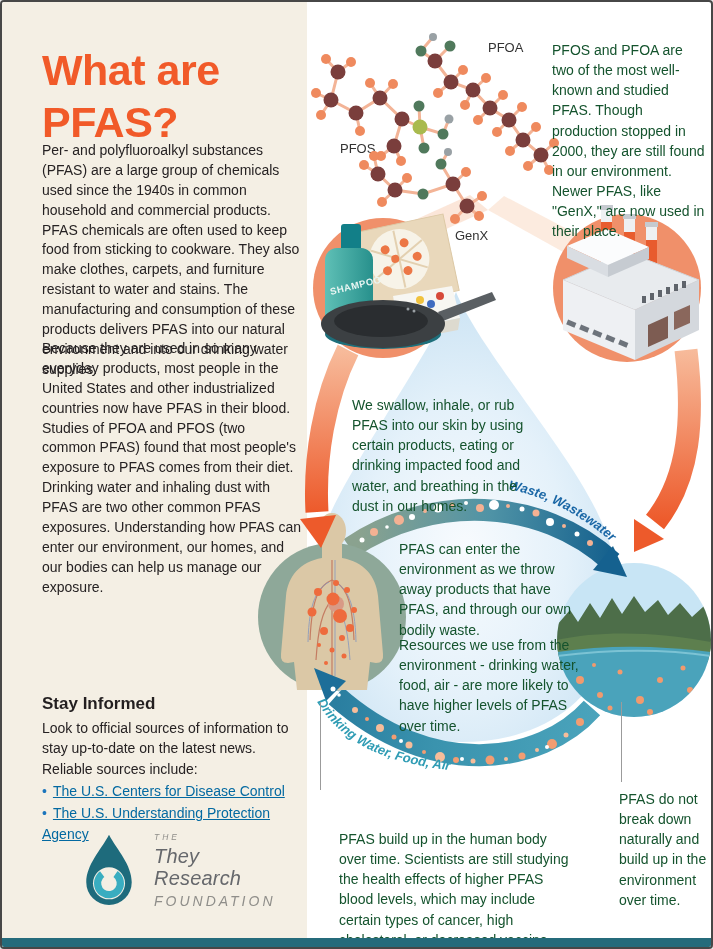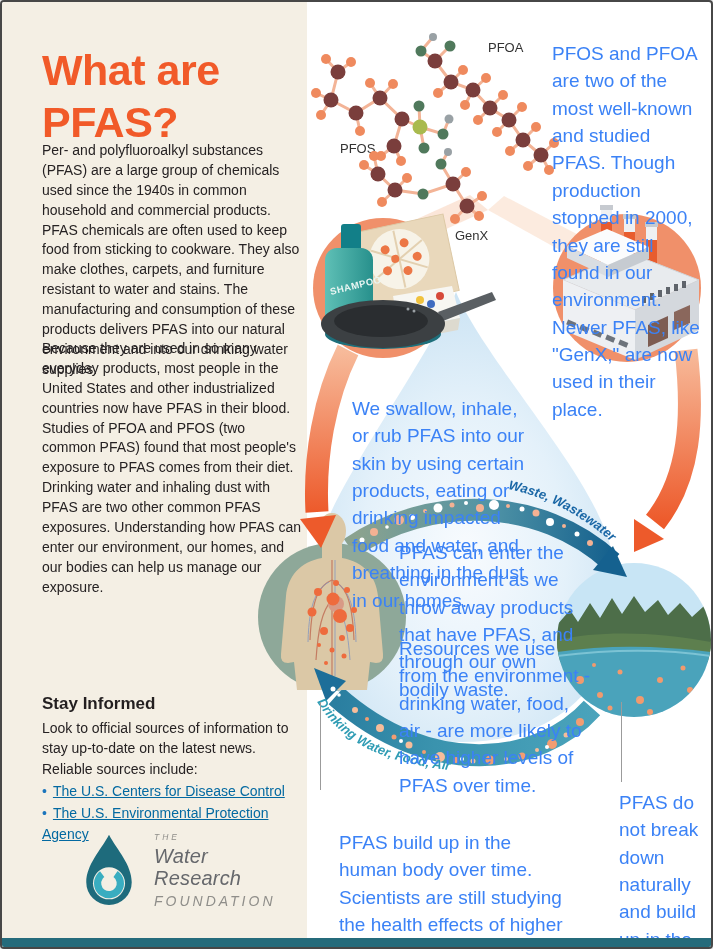--- a/index.html
+++ b/index.html
@@ -3,21 +3,21 @@
 <meta charset="utf-8">
 <style>
   html,body{margin:0;padding:0;background:#e9e9e9;}
   .page{
     position:relative;width:709px;height:945px;margin:0 auto;
     border:2px solid #474747;border-radius:4px;overflow:hidden;
     background:#ffffff;font-family:"Liberation Sans",sans-serif;color:#231f20;
   }
   .left-panel{position:absolute;left:0;top:0;width:305px;height:945px;background:#f4efe4;z-index:0;}
   svg.art{position:absolute;left:0;top:0;z-index:1;}
-  .txt{position:absolute;z-index:3;font-size:19px;line-height:1.44;color:#3b82f6;}
+  .txt{position:absolute;z-index:3;font-size:14px;line-height:1.44;color:#14532d;}
   .page-title{
     position:absolute;left:40px;top:42px;width:240px;z-index:3;
     font-size:43px;line-height:1.22;font-weight:bold;color:#f15a29;letter-spacing:-0.5px;
   }
   .para{position:absolute;left:40px;width:260px;z-index:3;font-size:14px;line-height:1.42;color:#262223;}
   .p1{top:139px;}
   .p2{top:337px;}
   .stay{position:absolute;left:40px;top:692px;width:262px;z-index:3;}
   .stay h3{margin:0 0 4px 0;font-size:17px;font-weight:bold;color:#231f20;}
   .stay .intro{font-size:14px;line-height:1.45;color:#262223;}
@@ -387,33 +387,33 @@
 
   <div class="page-title">What are PFAS?</div>
   <div class="para p1">Per- and polyfluoroalkyl substances (PFAS) are a large group of chemicals used since the 1940s in common household and commercial products. PFAS chemicals are often used to keep food from sticking to cookware. They also make clothes, carpets, and furniture resistant to water and stains. The manufacturing and consumption of these products delivers PFAS into our natural environment and into our drinking water supplies.</div>
   <div class="para p2">Because they are used in so many everyday products, most people in the United States and other industrialized countries now have PFAS in their blood. Studies of PFOA and PFOS (two common PFAS) found that most people's exposure to PFAS comes from their diet. Drinking water and inhaling dust with PFAS are two other common PFAS exposures. Understanding how PFAS can enter our environment, our homes, and our bodies can help us manage our exposure.</div>
 
   <div class="stay">
     <h3>Stay Informed</h3>
     <div class="intro">Look to official sources of information to stay up-to-date on the latest news. Reliable sources include:</div>
     <ul>
       <li><span class="blt">•</span><a href="#">The U.S. Centers for Disease Control</a></li>
-      <li><span class="blt">•</span><a href="#">The U.S. Environmental Protection Agency</a></li>
+      <li><span class="blt">•</span><a href="#">The U.S. Understanding Protection Agency</a></li>
     </ul>
   </div>
 
   <div class="logo">
     <svg width="62" height="84" viewBox="0 0 60 80">
       <path d="M30,2 C38,17 52,31 52,48 A22,22 0 1 1 8,48 C8,31 22,17 30,2 Z" fill="#1e6b7c"></path>
       <circle cx="30" cy="49" r="15.5" fill="#f4efe4"></circle>
       <circle cx="30" cy="49" r="11" fill="none" stroke="#39adc0" stroke-width="7" stroke-dasharray="55 20" transform="rotate(-55 30 49)"></circle>
     </svg>
     <div class="logo-text">
       <div class="logo-pre">THE</div>
-      <div class="logo-name">Water</div>
+      <div class="logo-name">They</div>
       <div class="logo-name">Research</div>
       <div class="logo-post">FOUNDATION</div>
     </div>
   </div>
 
   <div class="txt" style="left:550px;top:38px;width:154px;">PFOS and PFOA are two of the most well-known and studied PFAS. Though production stopped in 2000, they are still found in our environment. Newer PFAS, like "GenX," are now used in their place.</div>
   <div class="txt" style="left:350px;top:368px;width:180px;margin-top:25px;">We swallow, inhale, or rub PFAS into our skin by using certain products, eating or drinking impacted food and water, and breathing in the dust in our homes.</div>
   <div class="txt" style="left:397px;top:537px;width:190px;">PFAS can enter the environment as we throw away products that have PFAS, and through our own bodily waste.</div>
   <div class="txt" style="left:397px;top:633px;width:196px;">Resources we use from the environment - drinking water, food, air - are more likely to have higher levels of PFAS over time.</div>
   <div class="txt" style="left:337px;top:827px;width:235px;">PFAS build up in the human body over time. Scientists are still studying the health effects of higher PFAS blood levels, which may include certain types of cancer, high cholesterol, or decreased vaccine response in children.</div>

